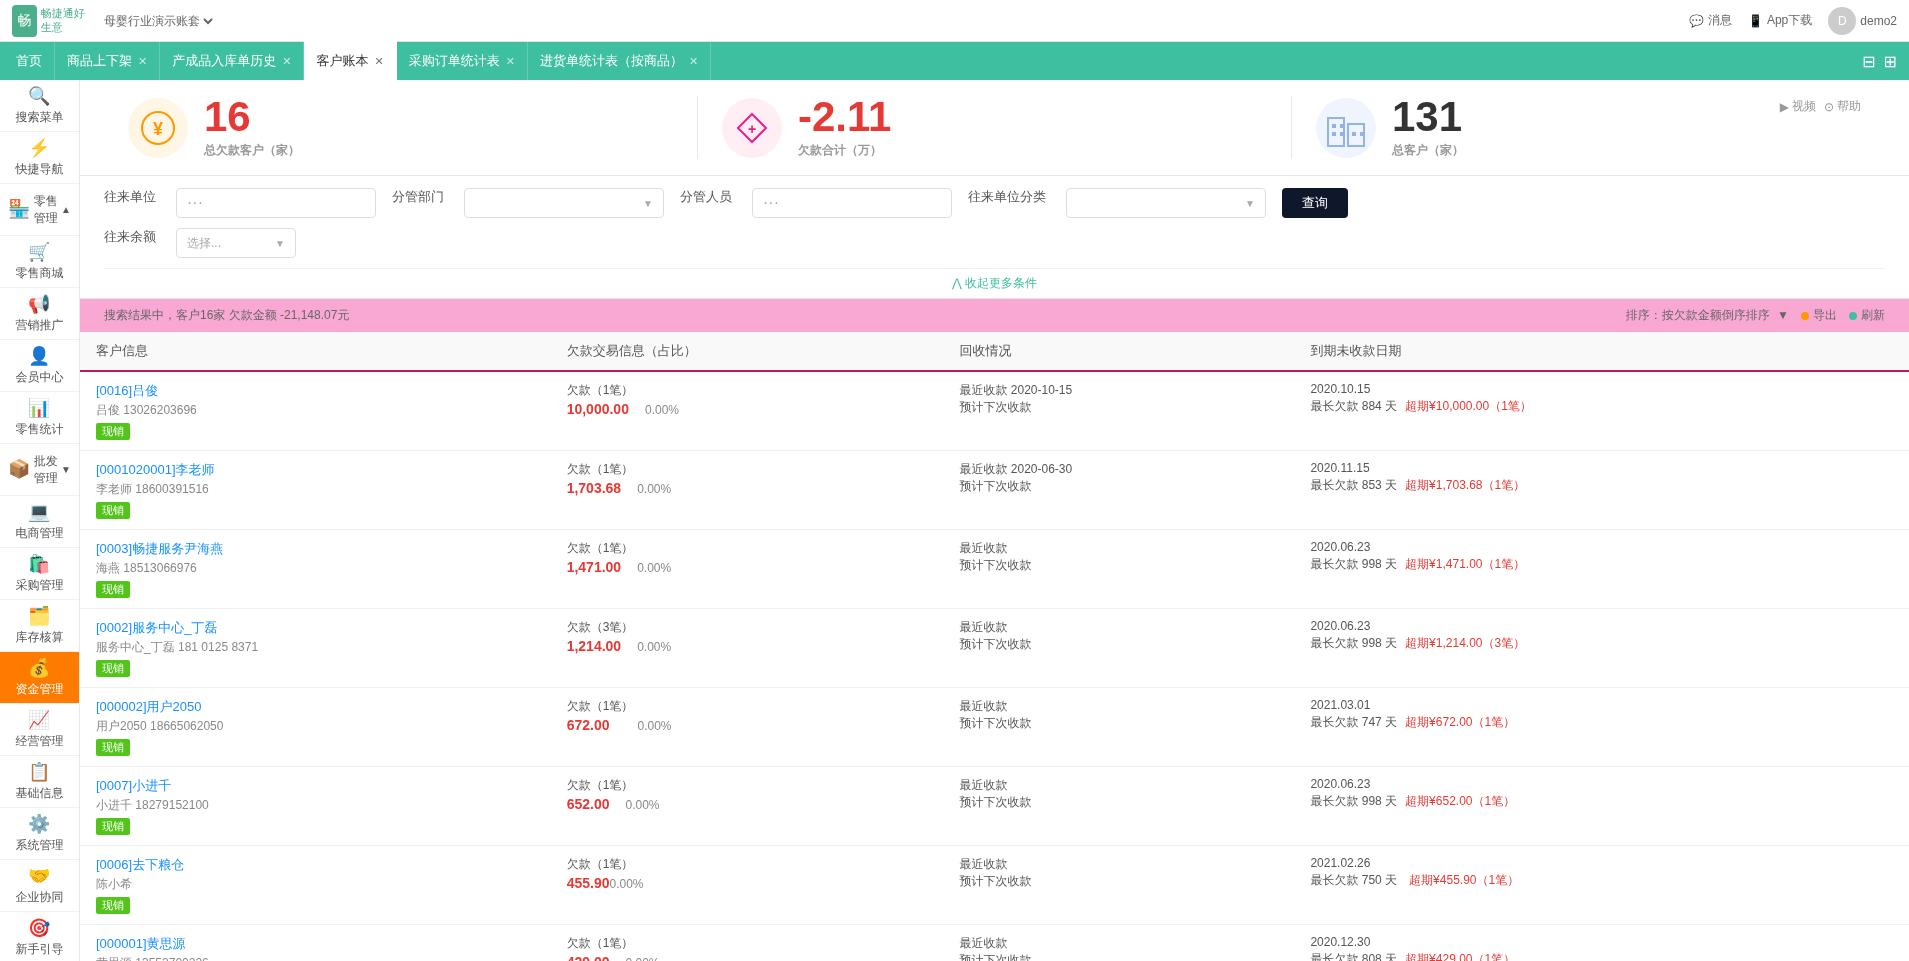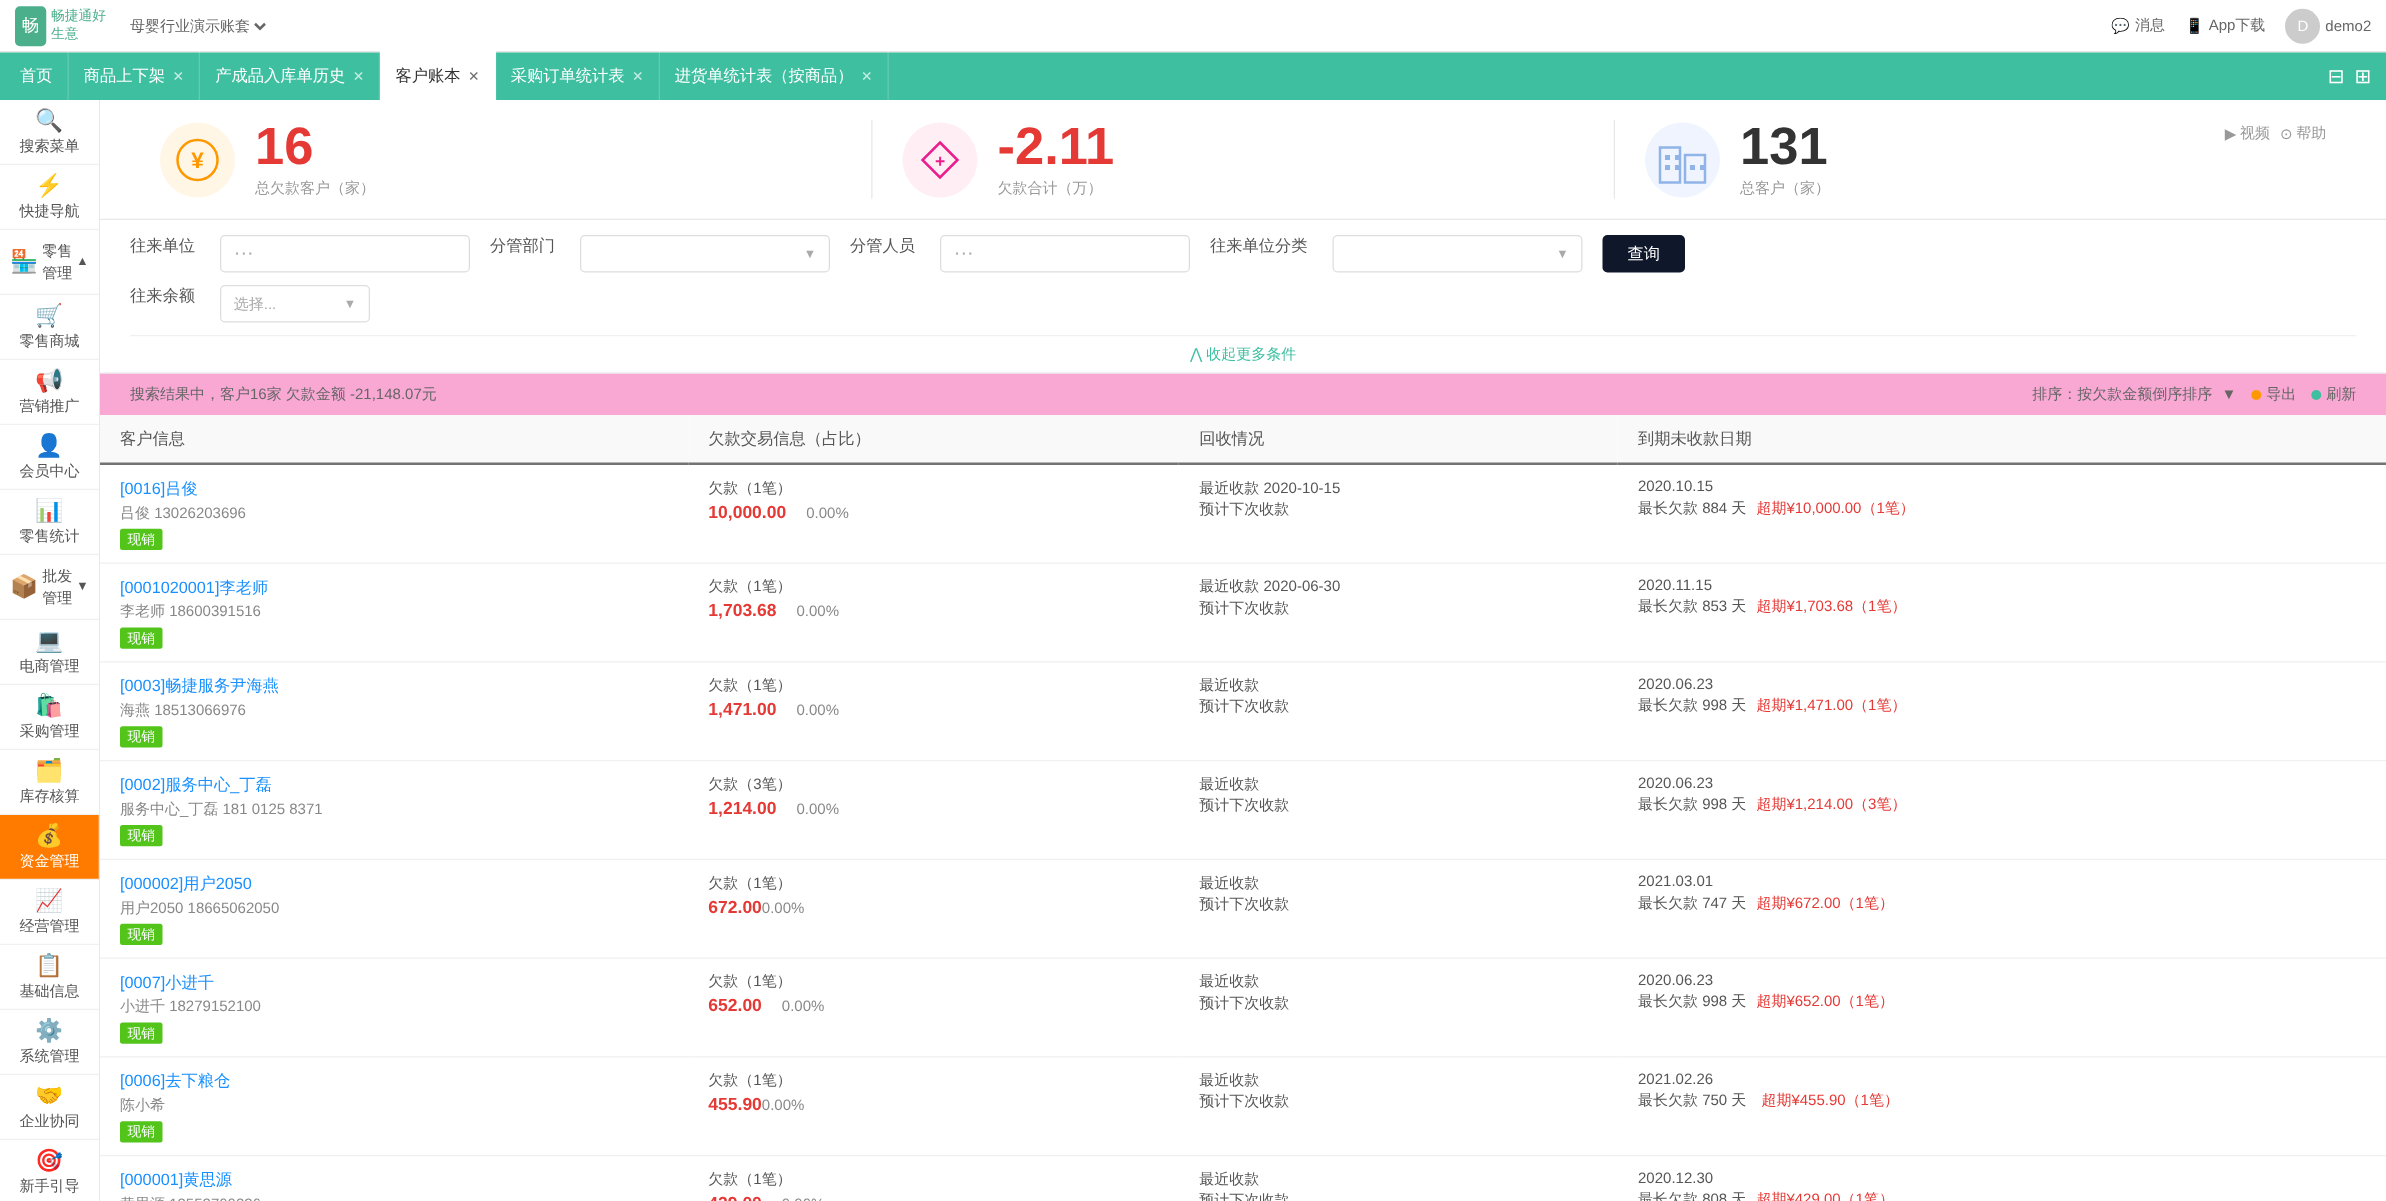--- a/index.html
+++ b/index.html
@@ -57,21 +57,21 @@
       border-right: 1px solid #e8e8e8;
     }
     .stat-card:last-child { border-right: none; }
     .stat-icon-wrap { width: 60px; height: 60px; border-radius: 50%; display: flex; align-items: center; justify-content: center; flex-shrink: 0; }
     .stat-icon-wrap.orange { background: rgba(255,165,0,0.1); }
     .stat-icon-wrap.pink { background: rgba(255,100,150,0.1); }
     .stat-icon-wrap.blue { background: rgba(100,150,255,0.1); }
     .stat-number { font-size: 42px; font-weight: bold; line-height: 1; }
     .stat-number.red { color: #e53935; }
     .stat-number.black { color: #333; }
-    .stat-label { font-size: 12px; color: #999; margin-top: 4px; }
+    .stat-label { font-size: 12px; color: #999; margin-top: 4px; font-weight: bold; }
     .stat-top-right { margin-left: auto; display: flex; align-items: flex-start; gap: 8px; font-size: 12px; color: #999; padding-top: 4px; }
 
     
     .filter-bar { background: #fff; padding: 12px 24px 0; border-bottom: 1px solid #e8e8e8; flex-shrink: 0; }
     .filter-row { display: flex; align-items: center; gap: 16px; margin-bottom: 10px; flex-wrap: wrap; }
     .filter-item { display: flex; align-items: flex-start; gap: 20px; }
     .filter-label { font-size: 13px; color: #555; white-space: nowrap; }
     .filter-input {
       border: 1px solid #ddd; border-radius: 4px; padding: 5px 10px; font-size: 12px; color: #333;
       width: 200px; height: 30px; display: flex; align-items: center; justify-content: space-between;
@@ -96,21 +96,21 @@
       font-size: 12px; color: #666; flex-shrink: 0;
     }
     .results-bar .right-actions { display: flex; align-items: center; gap: 12px; }
     .action-btn { display: flex; align-items: center; gap: 4px; cursor: pointer; color: #666; }
     .action-btn .dot { width: 8px; height: 8px; border-radius: 50%; background: #3ebfa0; }
     .action-btn .dot.orange { background: #ff9800; }
 
     
     .table-wrap { flex: 1; overflow-y: auto; background: #fff; }
     table { width: 100%; border-collapse: collapse; }
-    thead tr { background: #f9f9f9; border-bottom: 2px solid #737373; }
+    thead tr { background: #f9f9f9; border-bottom: 2px solid #be185d; }
     thead th { padding: 10px 16px; text-align: left; font-size: 13px; color: #555; font-weight: 500; }
     tbody tr { border-bottom: 1px solid #f0f0f0; }
     tbody td { padding: 10px 16px; vertical-align: top; font-size: 12px; }
 
     .customer-name { color: #1890ff; cursor: pointer; font-size: 13px; }
     .customer-sub { color: #888; font-size: 12px; margin-top: 2px; }
     .tag-xian { display: inline-block; background: #52c41a; color: #fff; font-size: 11px; padding: 1px 6px; border-radius: 2px; margin-top: 4px; }
 
     .debt-count { color: #555; font-size: 12px; }
     .debt-amount { color: #e53935; font-size: 14px; font-weight: bold; margin-top: 2px; }
@@ -496,21 +496,21 @@
     </td>
   </tr>
             <tr>
     <td>
       <div class="customer-name">[000002]用户2050</div>
       <div class="customer-sub">用户2050  18665062050</div>
       <span class="tag-xian">现销</span>
     </td>
     <td>
       <div class="debt-count">欠款（1笔）</div>
-      <div style="display:flex;align-items:baseline;gap:0;">
+      <div style="display:flex;align-items:baseline;gap:28px;">
         <div class="debt-amount">672.00</div>
         <div class="debt-percent">0.00%</div>
       </div>
     </td>
     <td>
       <div class="col-callback">最近收款</div>
       <div class="col-callback">预计下次收款</div>
     </td>
     <td>
       <div class="overdue-date">2021.03.01</div>

